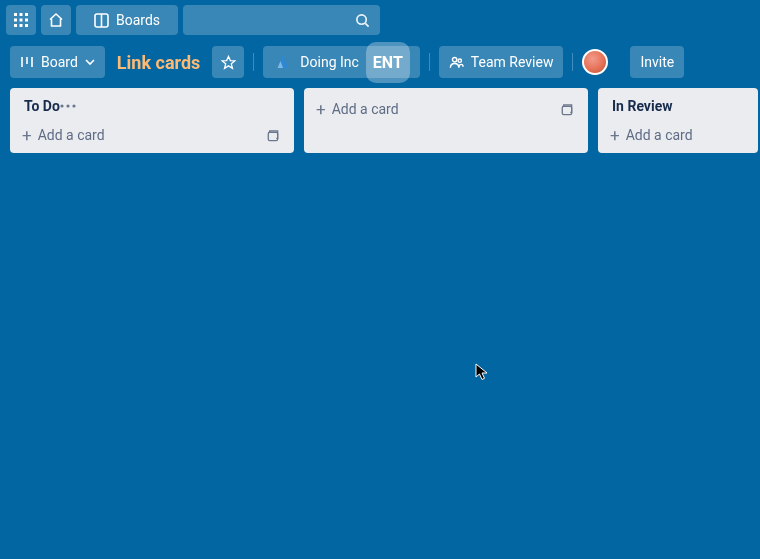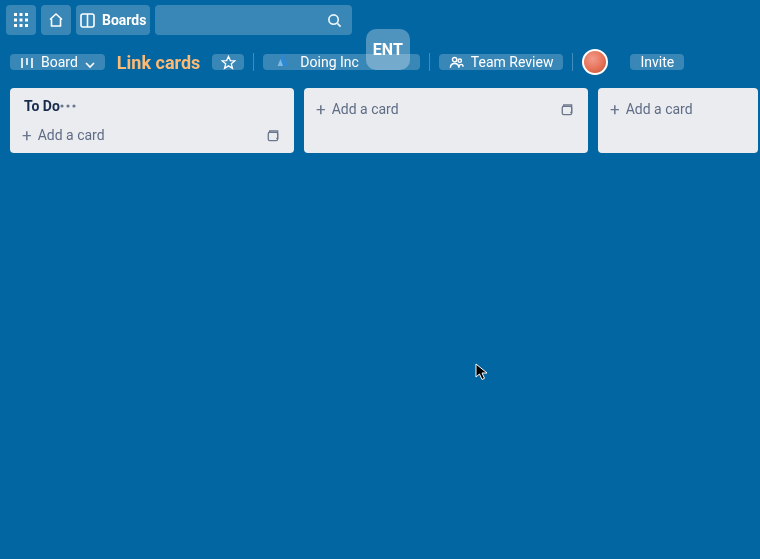--- a/index.html
+++ b/index.html
@@ -25,21 +25,21 @@
       border-radius: 4px;
       height: 30px;
       display: flex;
       align-items: center;
       justify-content: center;
       color: #fff;
       cursor: pointer;
       flex-shrink: 0;
     }
     .nav-btn.sq { width: 30px; }
-    .nav-btn.boards { padding: 0 4px; gap: 7px; font-weight: 700; font-size: 14px; }
+    .nav-btn.boards { padding: 0 18px; gap: 7px; font-weight: 400; font-size: 14px; }
     .nav-search {
       background: rgba(255,255,255,0.22);
       border-radius: 4px;
       height: 30px;
       width: 197px;
       display: flex;
       align-items: center;
       justify-content: flex-end;
       padding-right: 10px;
       position: relative;
@@ -50,23 +50,23 @@
     .boardheader {
       display: flex;
       align-items: center;
       gap: 6px;
       padding: 6px 10px 10px 10px;
       height: 48px;
     }
     .bh-btn {
       background: rgba(255,255,255,0.22);
       border-radius: 4px;
-      height: 16px;
-      display: flex;
-      align-items: flex-end;
+      height: 32px;
+      display: flex;
+      align-items: center;
       color: #fff;
       cursor: pointer;
       padding: 0 10px;
       gap: 7px;
       font-size: 14px;
     }
     .bh-btn.sq { width: 32px; padding: 0; justify-content: center; }
     .board-title {
       color: #fdba74;
       font-size: 18px;
@@ -274,20 +274,23 @@
       <span class="template-icon">
         <svg width="15" height="15" viewBox="0 0 16 16" fill="none" stroke="#6b778c" stroke-width="1.4">
             <rect x="3.5" y="4.5" width="10" height="9" rx="1.5"></rect>
             <path d="M5 4.5 V3 H13.5 V11 H12"></path>
           </svg>
       </span>
     </div>
   </div>
 
   <div class="list" style="width:160px; overflow:hidden;">
+    <div class="list-header">
+      <span class="list-title">In Review</span>
+    </div>
     <div class="add-card-row">
       <div class="add-card">
         <span class="plus">+</span>
         <span>Add a card</span>
       </div>
     </div>
   </div>
 
 </div>
 

